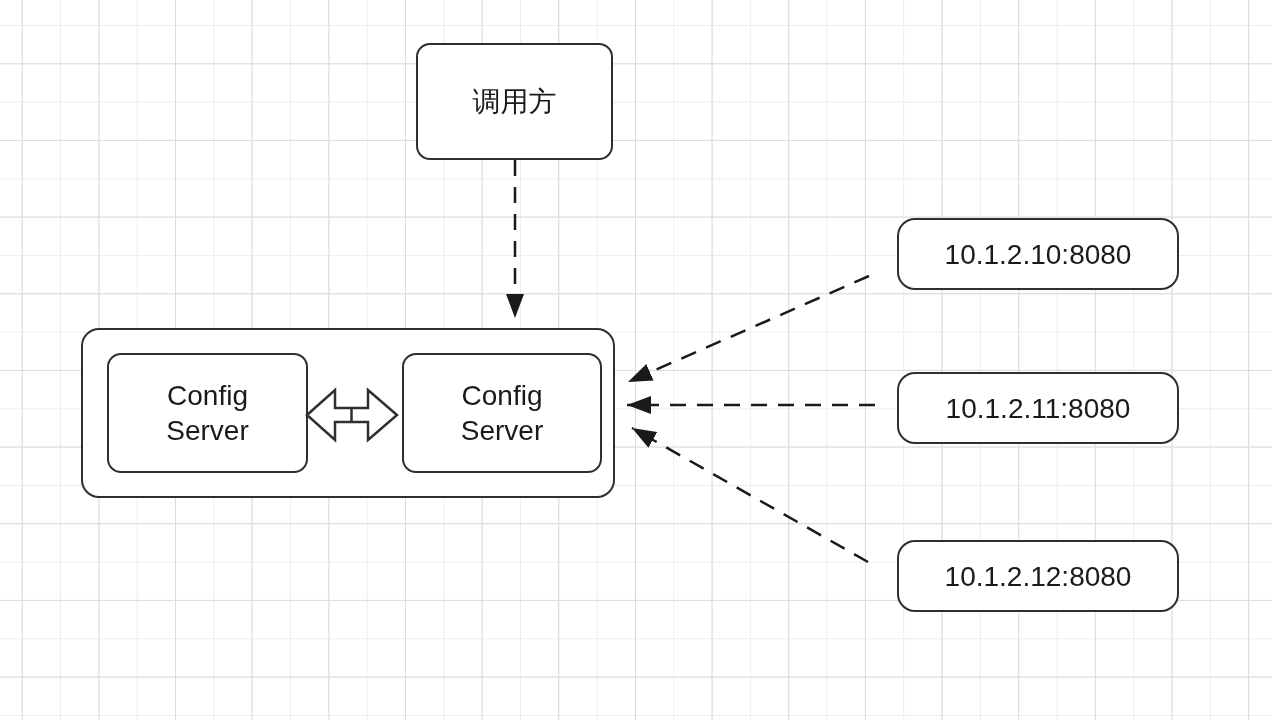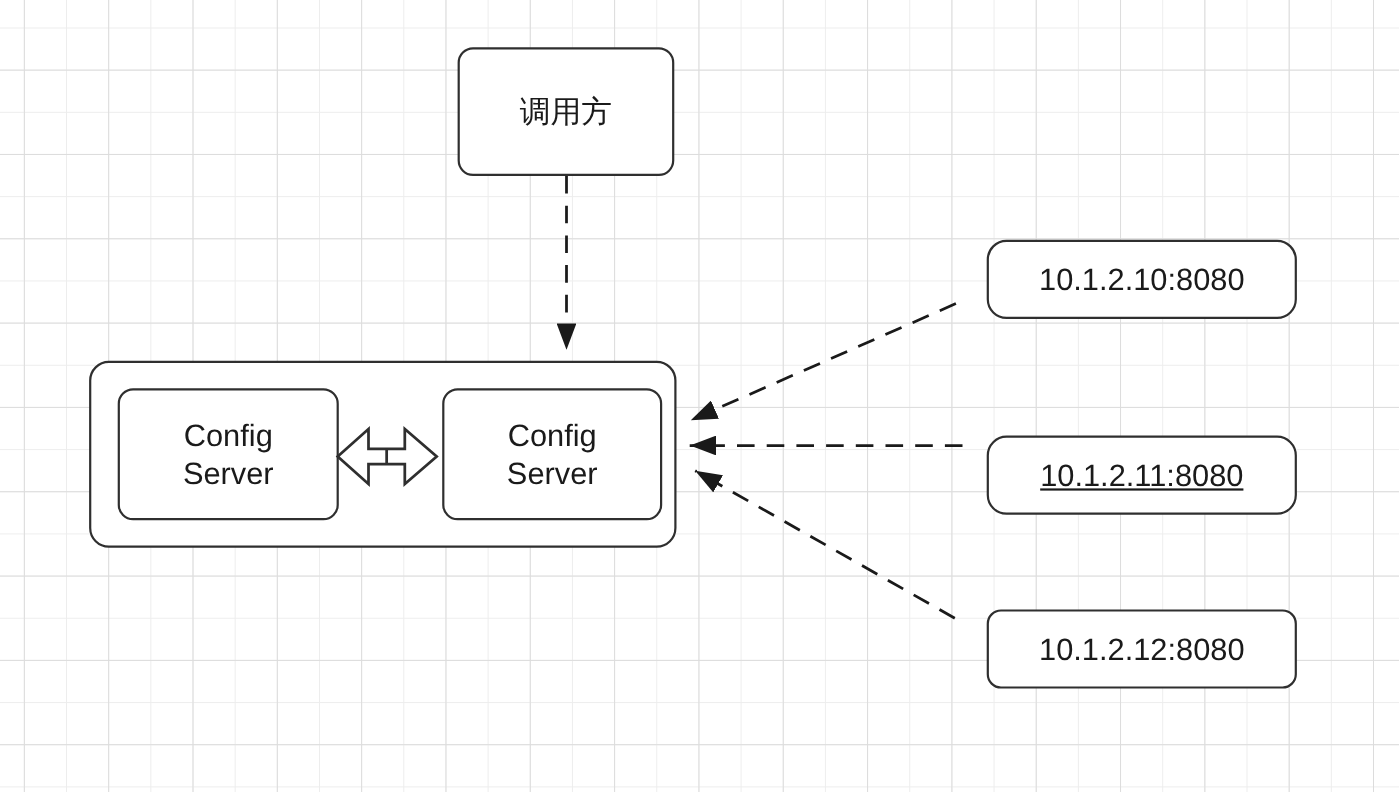--- a/index.html
+++ b/index.html
@@ -73,22 +73,22 @@
     border-radius: 14px;
   }
 
   .instance {
     left: 875px;
     width: 282px; height: 72px;
     border-radius: 18px;
     margin-left: 22px;
   }
   .instance-1 { top: 218px; }
-  .instance-2 { top: 396px; text-decoration: underline; }
-  .instance-3 { top: 554px; border-radius: 13px; }
+  .instance-2 { top: 372px; }
+  .instance-3 { top: 540px; }
 
   .sync-icon {
     position: absolute;
     left: 305px; top: 387px;
     width: 94px; height: 56px;
   }
 
   .edges {
     position: absolute;
     left: 0; top: 0;

